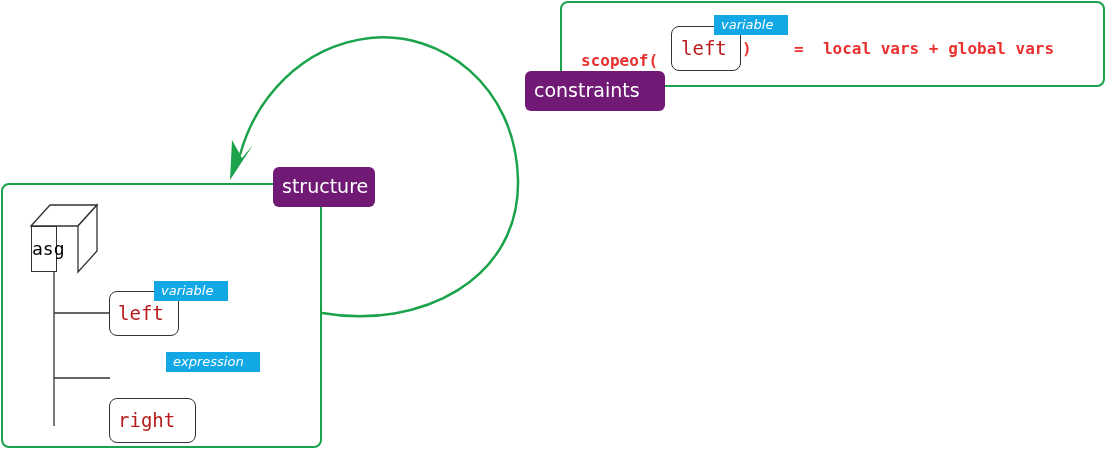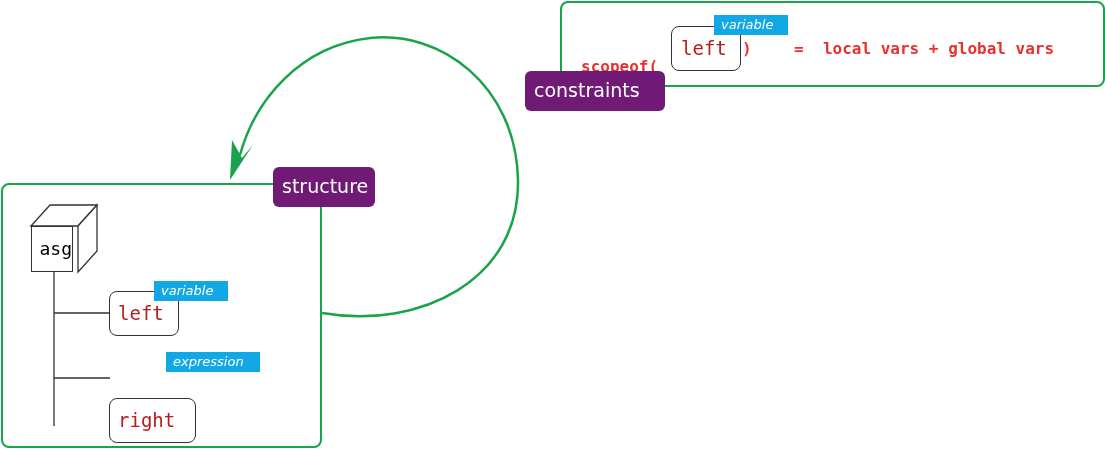--- a/index.html
+++ b/index.html
@@ -22,38 +22,38 @@
 
   <line x1="54" y1="272" x2="54" y2="426" stroke="#333" stroke-width="1.3"></line>
   <line x1="54" y1="313" x2="110" y2="313" stroke="#333" stroke-width="1.3"></line>
   <line x1="54" y1="378" x2="110" y2="378" stroke="#333" stroke-width="1.3"></line>
 
   <polygon points="31,226 50,205 97,205 78,226" fill="#fff" stroke="#333" stroke-width="1.3"></polygon>
   <polygon points="78,226 97,205 97,251 78,272" fill="#fff" stroke="#333" stroke-width="1.3"></polygon>
 </svg>
 
 <div class="panel" style="left:560px; top:1px; width:545px; height:86px;"></div>
-<div class="code" style="left:581px; top:57px;">scopeof(</div>
+<div class="code" style="left:581px; top:51px;">scopeof(</div>
 <div class="node" style="left:671px; top:26px; width:70px; height:45px; line-height:43px; font-size:19px; padding-left:9px;">
   <span>left</span>
 </div>
 <div class="tag" style="left:714px; top:15px; width:74px;">variable</div>
 <div class="code" style="left:742px; top:39px;">)</div>
 <div class="code" style="left:794px; top:39px;">=  local vars + global vars</div>
 <div class="green-label" style="left:525px; top:71px; width:140px;">constraints</div>
 
 <div class="panel" style="left:1px; top:183px; width:321px; height:265px;"></div>
 <svg width="1105" height="449" style="pointer-events:none;">
   <line x1="54" y1="272" x2="54" y2="426" stroke="#333" stroke-width="1.3"></line>
   <line x1="54" y1="313" x2="110" y2="313" stroke="#333" stroke-width="1.3"></line>
   <line x1="54" y1="378" x2="110" y2="378" stroke="#333" stroke-width="1.3"></line>
   <polygon points="31,226 50,205 97,205 78,226" fill="#fff" stroke="#333" stroke-width="1.3"></polygon>
   <polygon points="78,226 97,205 97,251 78,272" fill="#fff" stroke="#333" stroke-width="1.3"></polygon>
 </svg>
-<div class="abs" style="left:31px; top:226px; width:42px; height:46px; border:1.3px solid #333; box-sizing:border-box; background:#fff; font-family:'DejaVu Sans Mono', monospace; font-size:18px; line-height:44px; text-align:right;">
+<div class="abs" style="left:31px; top:226px; width:26px; height:46px; border:1.3px solid #333; box-sizing:border-box; background:#fff; font-family:'DejaVu Sans Mono', monospace; font-size:18px; line-height:44px; text-align:left;">
   <span>asg</span>
 </div>
 
 <div class="node" style="left:109px; top:291px; width:70px; height:45px; line-height:43px;">
   <span>left</span>
 </div>
 <div class="tag" style="left:154px; top:281px; width:74px;">variable</div>
 
 <div class="node" style="left:109px; top:362px; width:87px; height:45px; line-height:43px;margin-top:36px;">
   <span>right</span>

